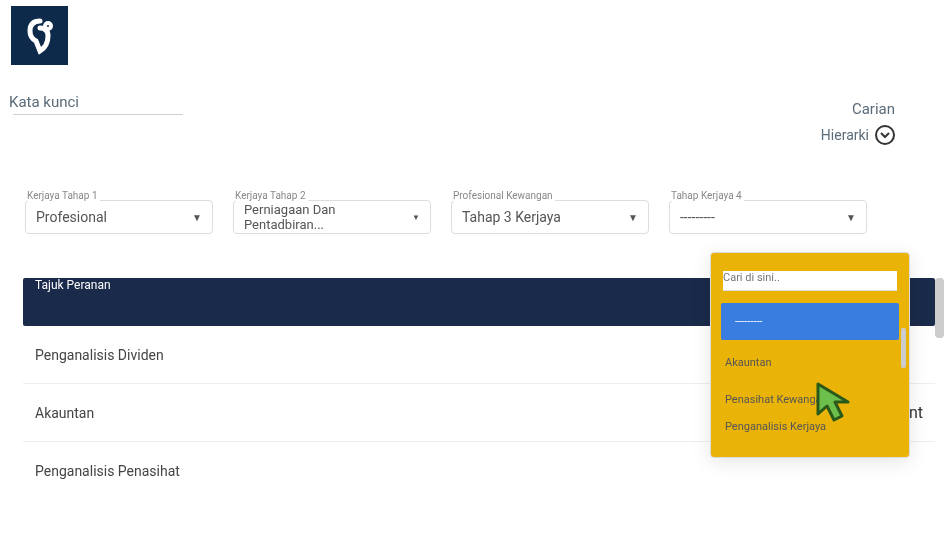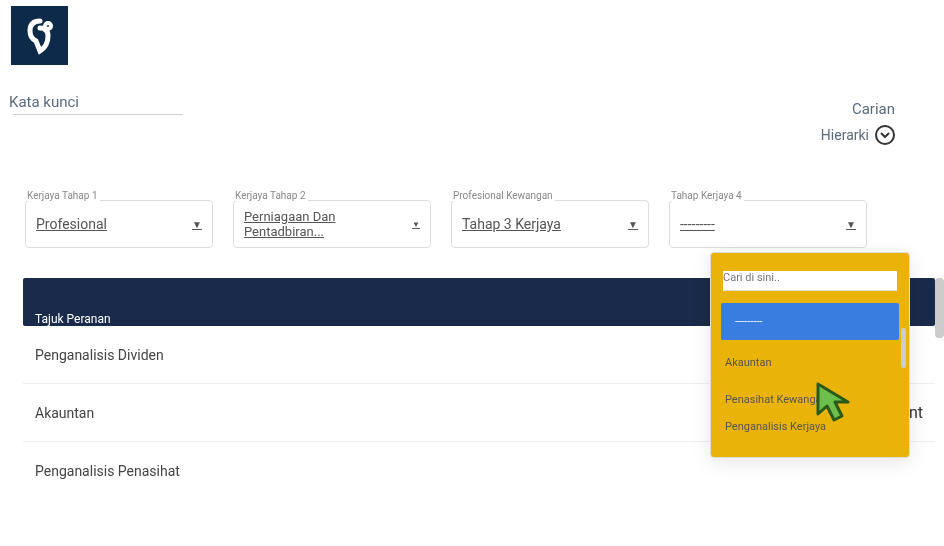--- a/index.html
+++ b/index.html
@@ -94,46 +94,45 @@
       top: -10px;
       left: 0;
       font-size: 10px;
       color: #888;
       background: #fff;
       padding: 0 2px;
     }
     .dropdown-box {
       border: 1px solid #ddd;
       border-radius: 4px;
-      height: 48px;
+      height: 34px;
       display: flex;
       align-items: center;
       justify-content: space-between;
       padding: 0 10px;
       font-size: 14px;
       color: #555;
       cursor: pointer;
-      text-decoration: underline;
     }
     .dropdown-box .caret {
       font-size: 10px;
       color: #555;
     }
     .table-area {
       position: absolute;
       left: 23px;
       top: 278px;
       right: 9px;
     }
     .table-header {
       background: #1a2a4a;
       color: #fff;
       height: 48px;
       display: flex;
-      align-items: flex-end;
+      align-items: flex-start;
       padding-left: 12px;
       font-size: 12px;
       border-radius: 2px;
     }
     .table-row {
       height: 58px;
       display: flex;
       align-items: center;
       justify-content: space-between;
       padding: 0 12px;

